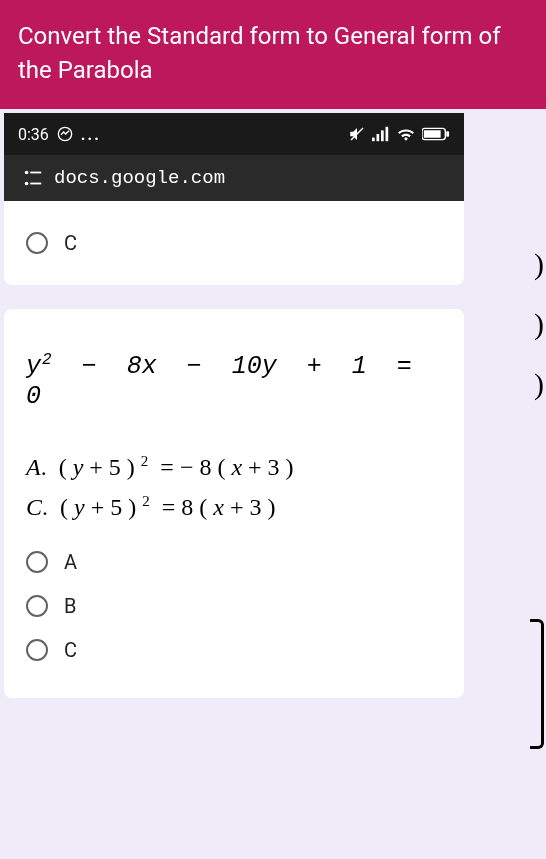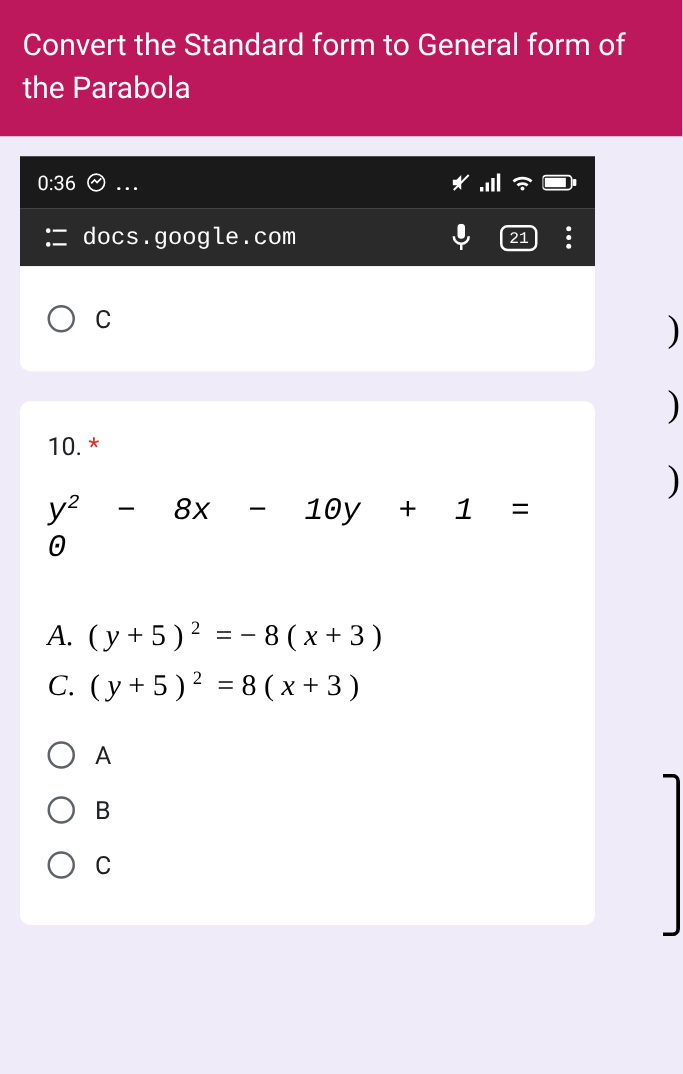--- a/index.html
+++ b/index.html
@@ -13,21 +13,21 @@
     }
     .header {
       background: #be185d;
       color: white;
       padding: 20px 18px 22px 18px;
       font-size: 24px;
       line-height: 1.4;
     }
     .content-wrapper {
       position: relative;
-      padding: 16px;
+      padding: 4px;
     }
     .status-bar {
       background: #1a1a1a;
       color: white;
       display: flex;
       align-items: center;
       justify-content: space-between;
       padding: 6px 14px;
       font-size: 16px;
       height: 42px;
@@ -182,51 +182,30 @@
         <span>
           <svg width="22" height="22" viewBox="0 0 24 24" fill="white">
               <circle cx="5" cy="6" r="2"></circle>
               <line x1="9" y1="6" x2="21" y2="6" stroke="white" stroke-width="2"></line>
               <circle cx="5" cy="18" r="2"></circle>
               <line x1="9" y1="18" x2="21" y2="18" stroke="white" stroke-width="2"></line>
             </svg>
         </span>
         <span>docs.google.com</span>
       </div>
-      <div class="browser-icons">
-        <span>
-          <svg width="18" height="22" viewBox="0 0 16 22" fill="white">
-              <rect x="5" y="0" width="6" height="12" rx="3"></rect>
-              <path d="M2 10a6 6 0 0012 0" stroke="white" stroke-width="2" fill="none"></path>
-              <line x1="8" y1="16" x2="8" y2="21" stroke="white" stroke-width="2"></line>
-            </svg>
-        </span>
-        <span class="tab-count">21</span>
-        <span>
-          <svg width="6" height="20" viewBox="0 0 6 20" fill="white">
-              <circle cx="3" cy="3" r="2"></circle>
-              <circle cx="3" cy="10" r="2"></circle>
-              <circle cx="3" cy="17" r="2"></circle>
-            </svg>
-        </span>
-      </div>
     </div>
 
     <div class="card">
       <div class="radio-row">
         <div class="radio"></div>
         <span class="radio-label">C</span>
       </div>
     </div>
 
     <div class="card second">
-      <div class="question-num">
-        <span>10.</span>
-        <span class="required">*</span>
-      </div>
 
       <div class="equation">
         <span>y</span><span class="sup">2</span>
         &nbsp;−&nbsp; 8<span>x</span> &nbsp;−&nbsp; 10<span>y</span> &nbsp;+&nbsp; 1 &nbsp;=&nbsp; 0
       </div>
 
       <div class="options">
         <div><span class="letter">A</span>. &nbsp;( <span class="var">y</span> + 5 ) <span class="sup">2</span> &nbsp;= − 8 ( <span class="var">x</span> + 3 )</div>
         <div><span class="letter">C</span>. &nbsp;( <span class="var">y</span> + 5 ) <span class="sup">2</span> &nbsp;= 8 ( <span class="var">x</span> + 3 )</div>
       </div>

